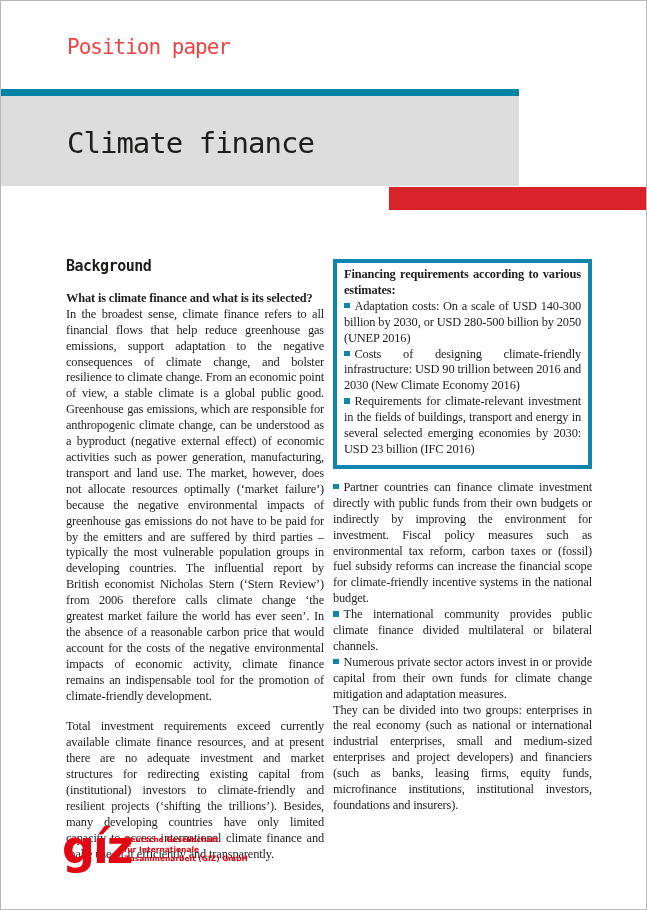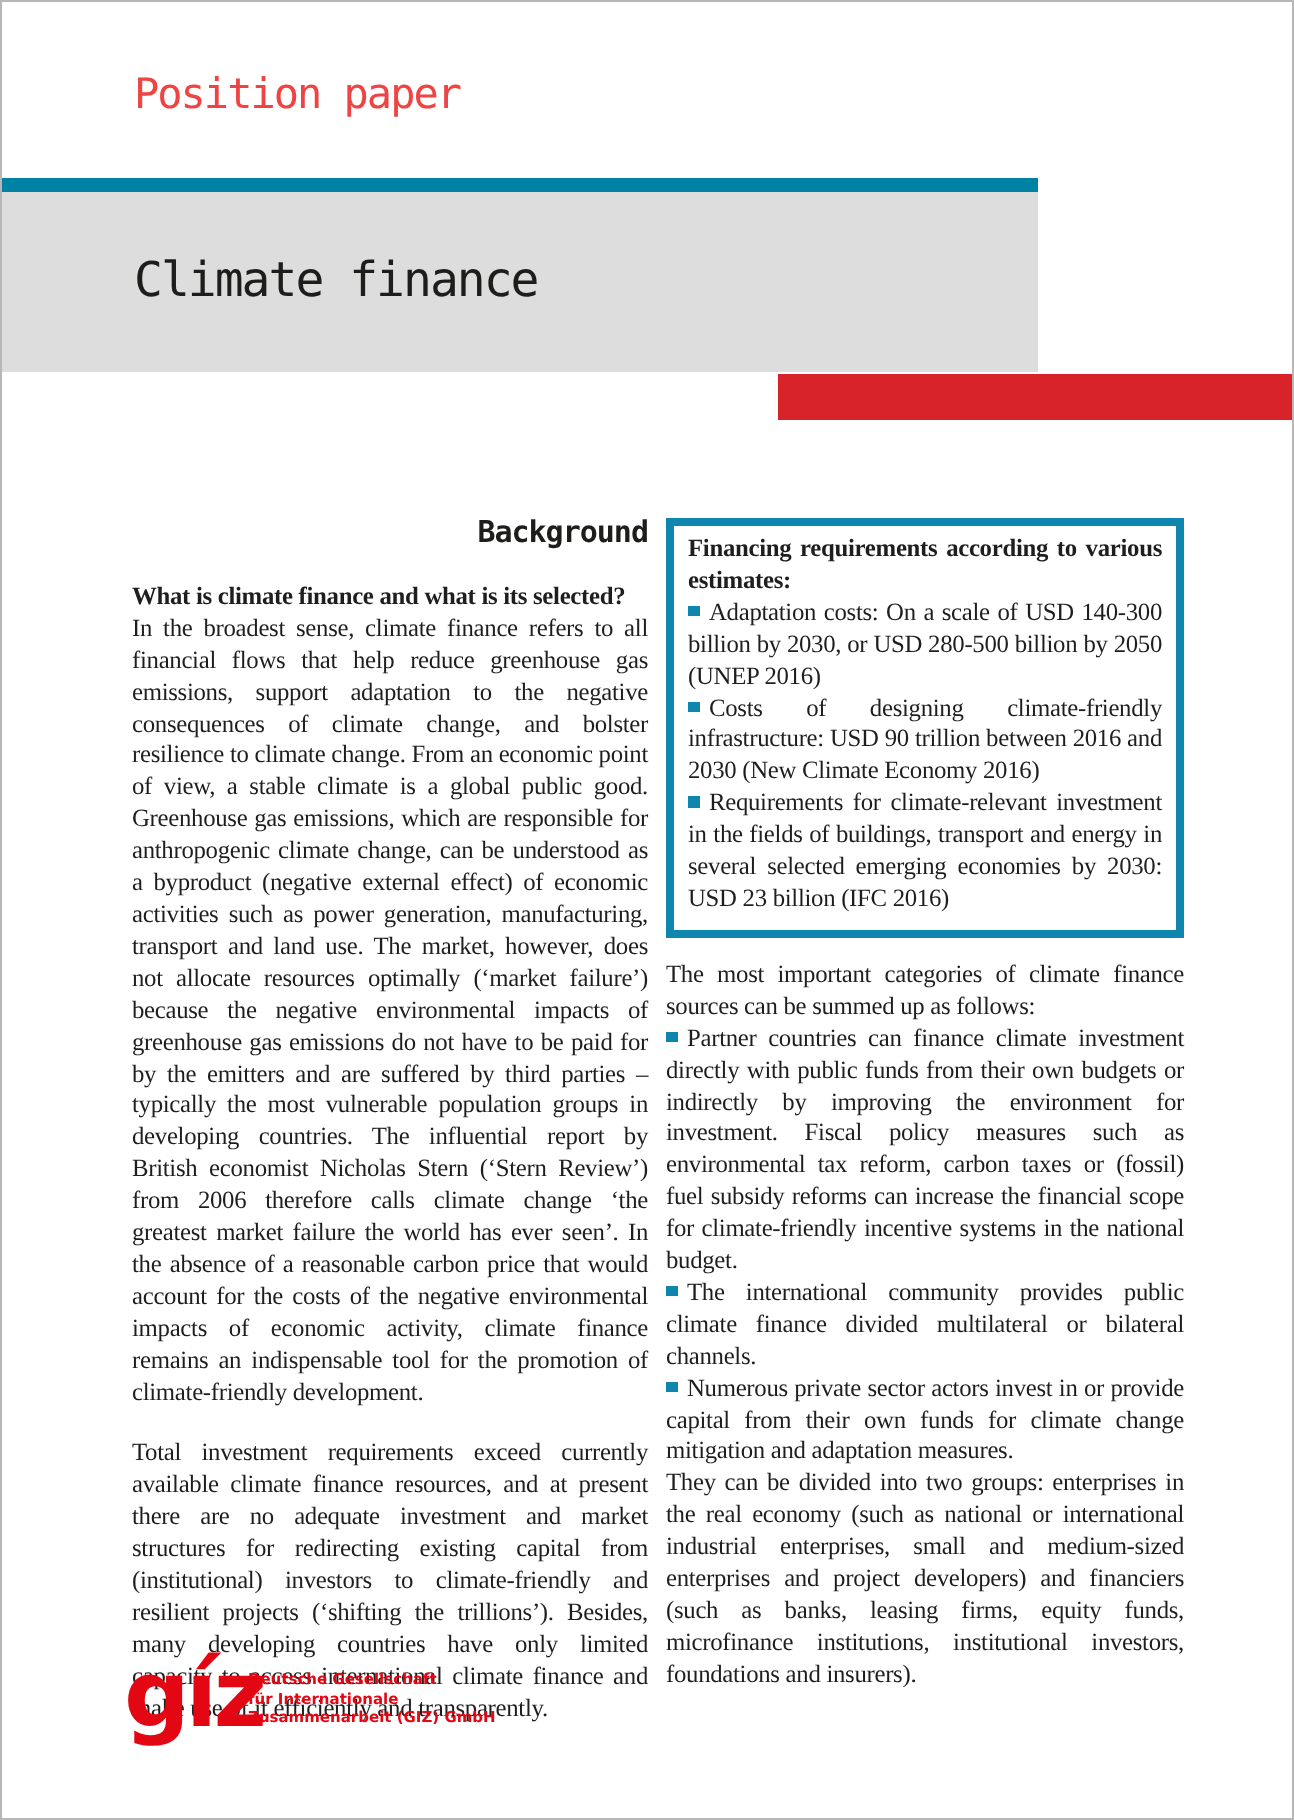--- a/index.html
+++ b/index.html
@@ -24,40 +24,40 @@
     position:absolute;left:0;top:88px;
     width:518px;height:7px;background:#0082a5;
   }
   .gray-band{
     position:absolute;left:0;top:95px;
     width:518px;height:90px;background:#dddddd;
   }
   .doc-title{
     position:absolute;left:66px;top:30px;
     font-family:"DejaVu Sans Mono", monospace;
-    font-size:24px;letter-spacing:-1px;
+    font-size:29px;letter-spacing:-1px;
     color:#1d1d1b;white-space:nowrap;
   }
   .red-bar{
     position:absolute;left:388px;top:186px;
     width:258px;height:23px;background:#d8232b;
   }
   
   .col{
     position:absolute;top:258px;
     font-size:12.4px;line-height:15.9px;letter-spacing:-0.15px;
     color:#1e1e1e;text-align:justify;
     hyphens:auto;-webkit-hyphens:auto;
   }
   .col-left{left:65px;width:258px;}
   .col-right{left:332px;width:259px;}
   .section-heading{
     font-family:"DejaVu Sans Mono", monospace;
     font-size:15px;letter-spacing:-0.5px;
-    color:#1d1d1b;margin:0 0 16px 0;text-align:right;
+    color:#1d1d1b;margin:0 0 16px 0;text-align:left;
   }
   p.body-p{margin:0 0 15px 0;}
   p.body-p:last-child{margin-bottom:0;}
   .lead-bold{font-weight:bold;display:block;}
   
   .info-box{
     border:4px solid #84cc16;
     padding:4px 7px 7px 7px;
     margin:0 0 11px 0;
   }
@@ -112,21 +112,20 @@
         <span class="sq" style="background: rgb(15, 134, 174);"></span><span>Adaptation costs: On a scale of USD 140-300 billion by 2030, or USD 280-500 billion by 2050 (UNEP 2016)</span>
       </div>
       <div class="bullet">
         <span class="sq" style="background: rgb(15, 134, 174);"></span><span>Costs of designing climate-friendly infrastructure: USD 90 trillion between 2016 and 2030 (New Climate Economy 2016)</span>
       </div>
       <div class="bullet">
         <span class="sq" style="background: rgb(15, 134, 174);"></span><span>Requirements for climate-relevant investment in the fields of buildings, transport and energy in several selected emerging economies by 2030: USD 23 billion (IFC 2016)</span>
       </div>
     </div>
 
-    <p class="intro-p">The most important categories of climate finance sources can be summed up as follows:</p>
 
     <div class="bullet">
       <span class="sq" style="background: rgb(15, 134, 174);"></span><span>Partner countries can finance climate investment directly with public funds from their own budgets or indirectly by improving the environment for investment. Fiscal policy measures such as environmental tax reform, carbon taxes or (fossil) fuel subsidy reforms can increase the financial scope for climate-friendly incentive systems in the national budget.</span>
     </div>
     <div class="bullet">
       <span class="sq" style="background: rgb(15, 134, 174);"></span><span>The international community provides public climate finance divided multilateral or bilateral channels.</span>
     </div>
     <div class="bullet">
       <span class="sq" style="background: rgb(15, 134, 174);"></span><span>Numerous private sector actors invest in or provide capital from their own funds for climate change mitigation and adaptation measures.</span>
     </div>

